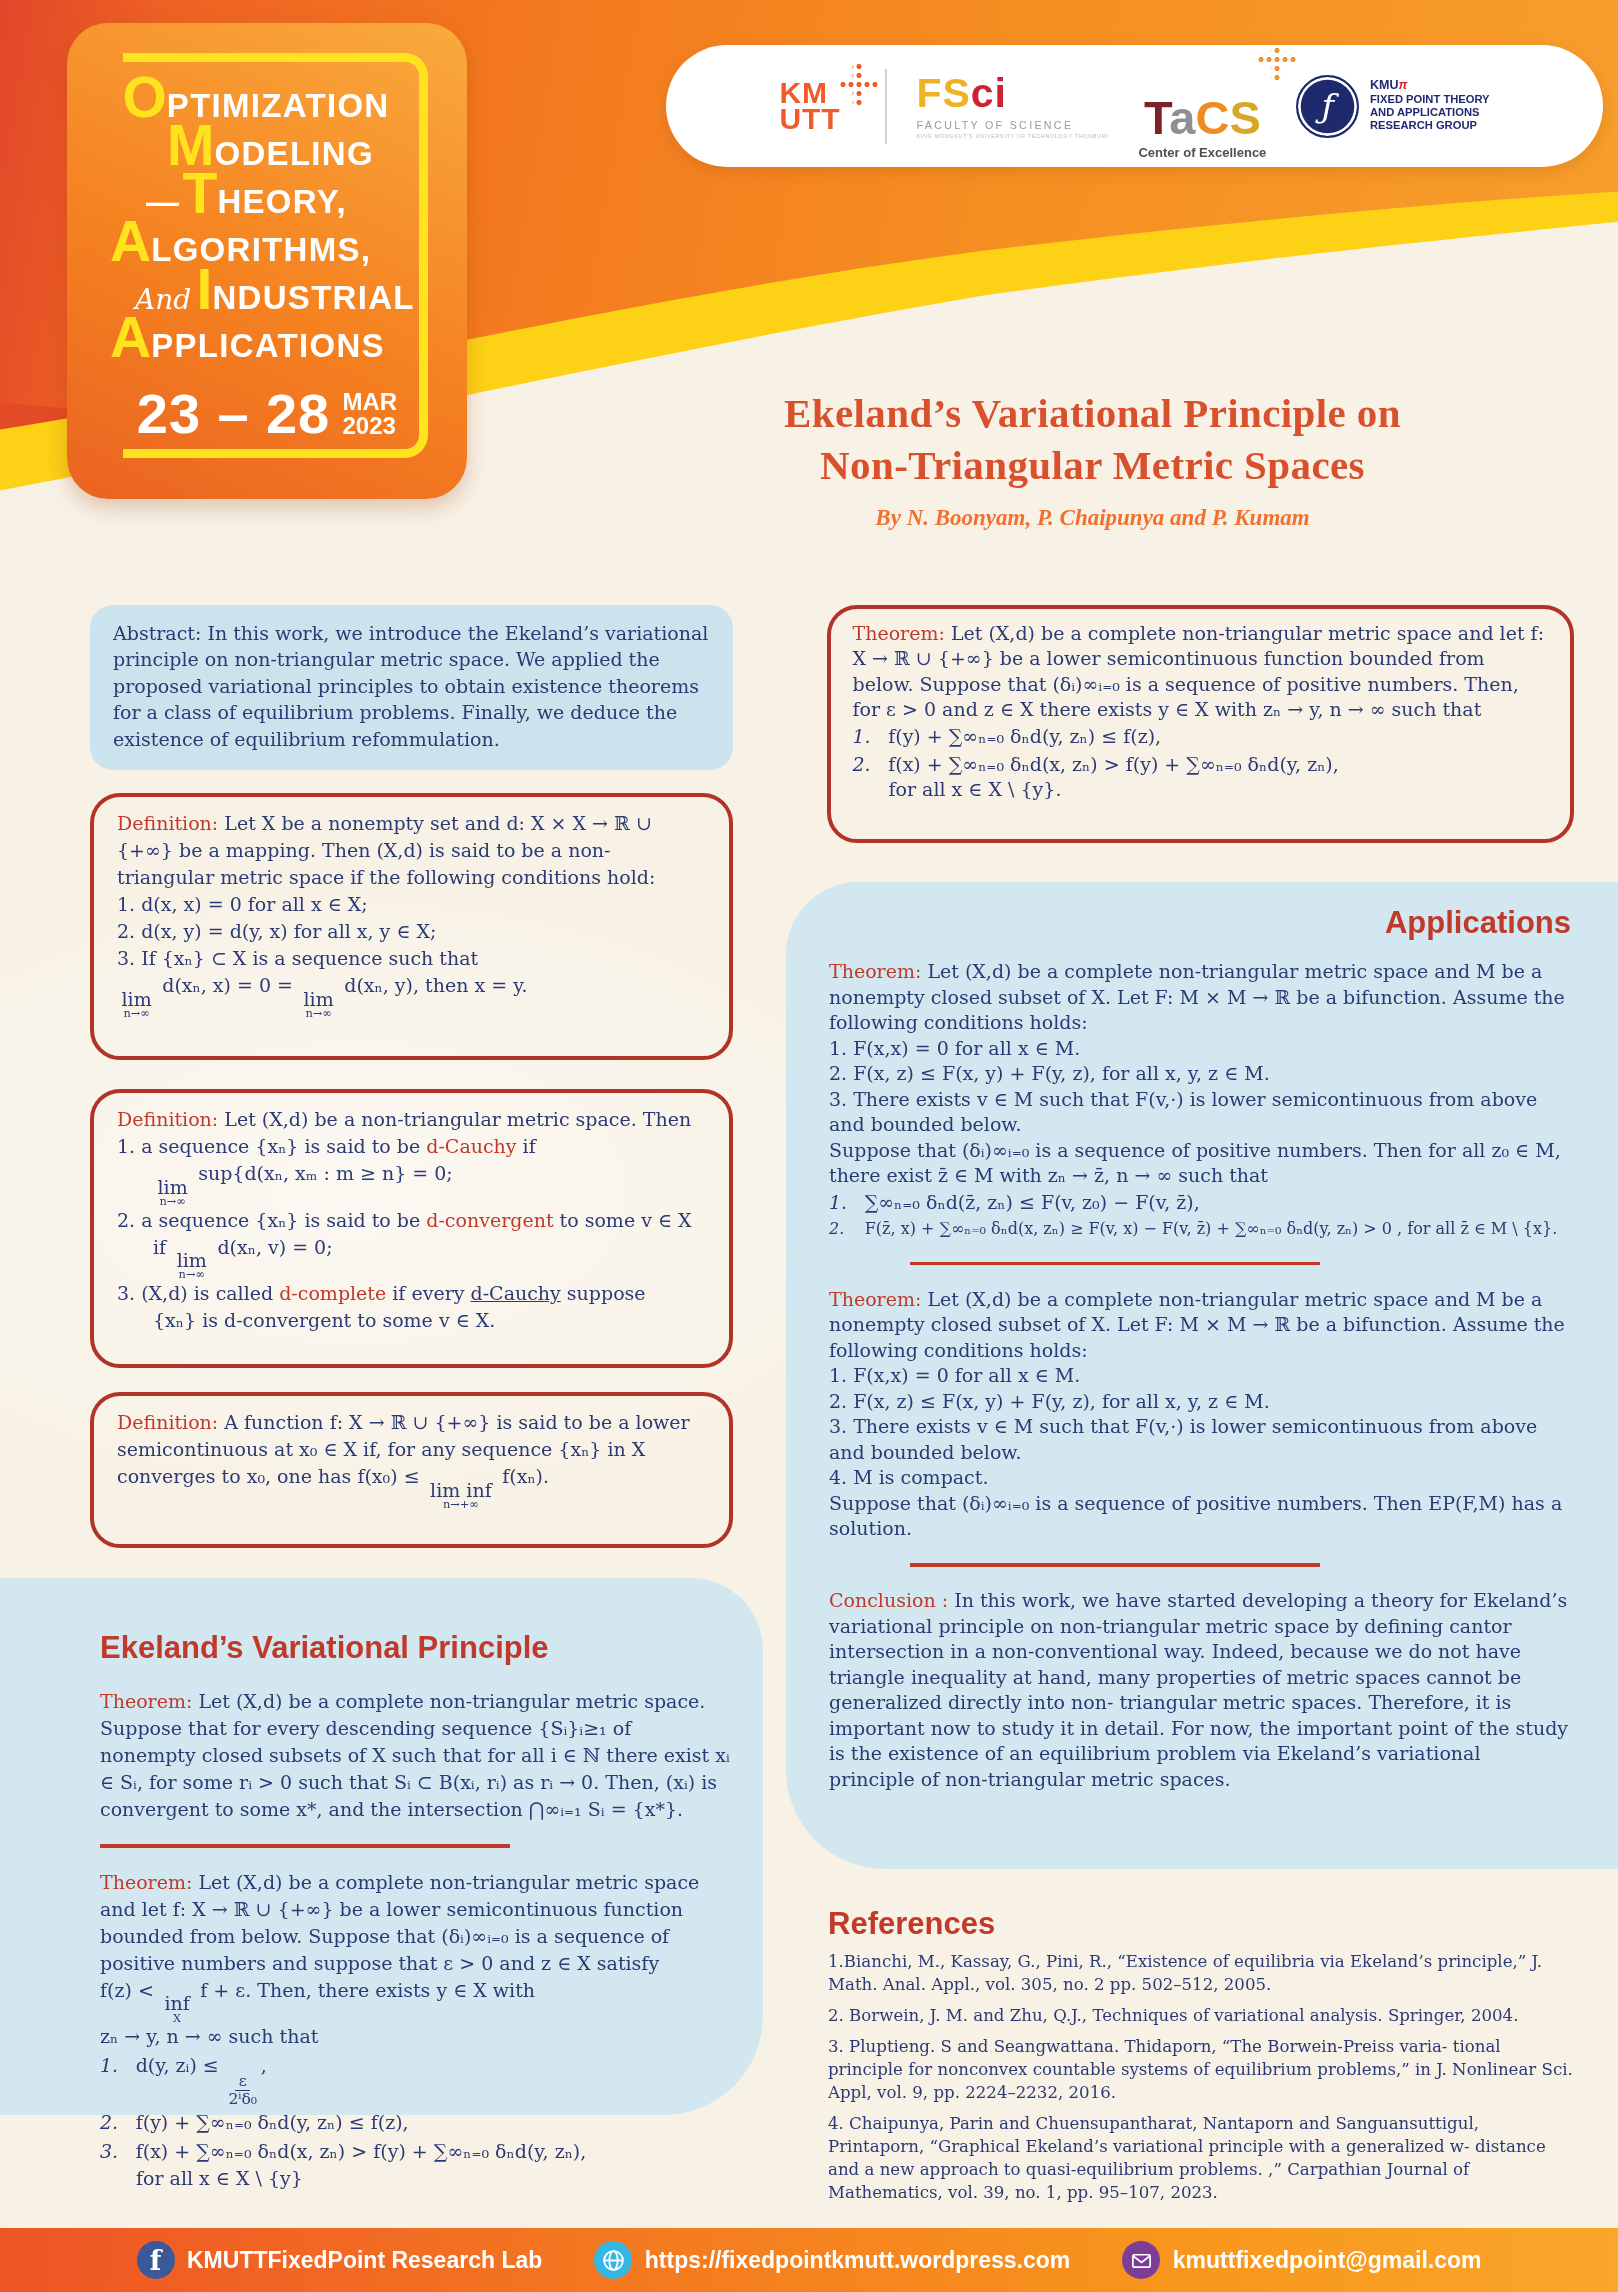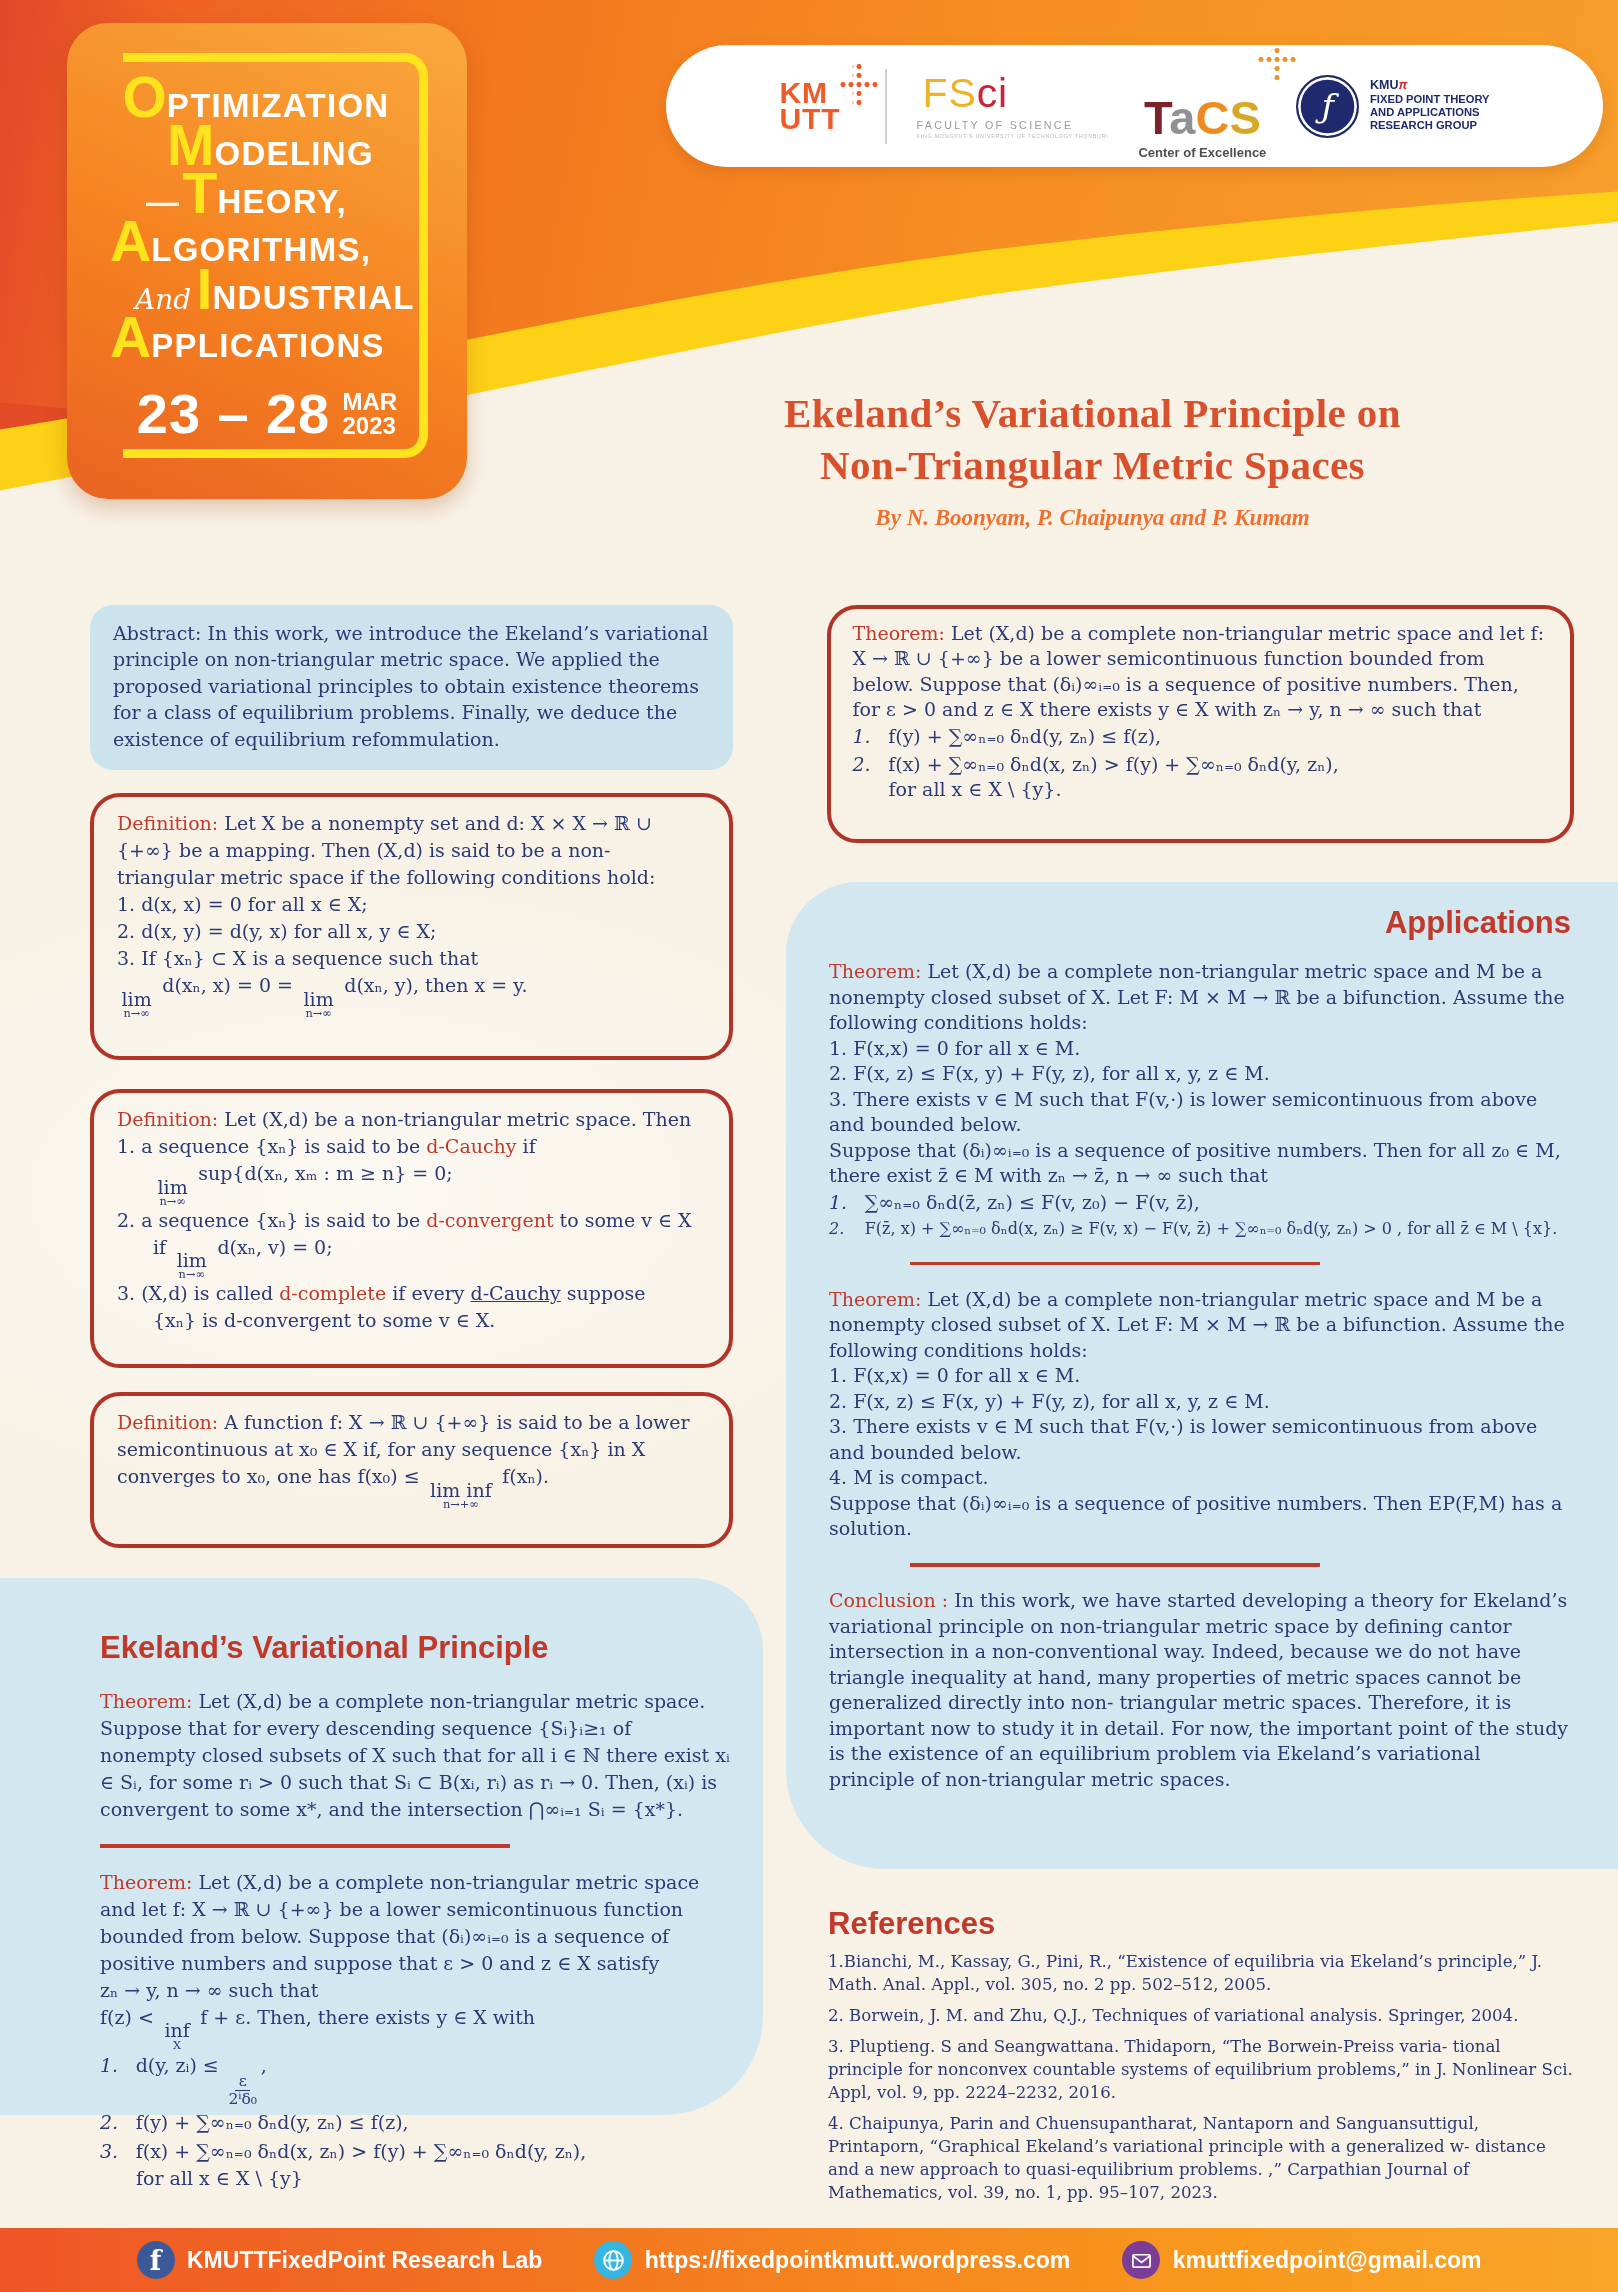--- a/index.html
+++ b/index.html
@@ -32,21 +32,21 @@
   .logo-pill{position:absolute;left:666px;top:45px;width:937px;height:122px;background:#ffffff;border-radius:63px;
      display:flex;align-items:center;justify-content:center;gap:30px;z-index:4;box-shadow:0 5.4px 14.3px rgba(150,60,0,0.18);}
   .kmutt-logo{position:relative;padding-right:14.3px;}
   .kmutt-txt{font-size:30px;font-weight:bold;color:#f05a28;line-height:26px;letter-spacing:0.9px;}
   .dotplus{position:absolute;right:-23px;top:-18px;width:39px;height:45px;
      background-image:radial-gradient(circle,#f05a28 2.3px,transparent 2.8px);background-size:8px 9px;
      clip-path:polygon(36% 0,64% 0,64% 36%,100% 36%,100% 64%,64% 64%,64% 100%,36% 100%,36% 64%,0 64%,0 36%,36% 36%);}
   .dotplus.orange{background-image:radial-gradient(circle,#f0932b 2.3px,transparent 2.8px);}
   .pill-divider{width:1.8px;height:75px;background:#cfcfcf;}
   .fsci-logo{display:flex;flex-direction:column;align-items:flex-start;line-height:1;}
-  .fsci-name{font-size:41px;font-weight:normal;letter-spacing:0.9px;margin-left:6px;}
+  .fsci-name{font-size:41px;font-weight:bold;letter-spacing:0.9px;}
   .fsci-gold{color:#efb224;}
   .fsci-red{color:#cc2233;}
   .fsci-cap{font-size:10.7px;color:#9a9a9a;letter-spacing:2.3px;margin-top:6.3px;}
   .fsci-sub{font-size:5.4px;color:#b9b9b9;letter-spacing:0.7px;margin-top:3.6px;}
   .tacs-logo{position:relative;display:flex;flex-direction:column;align-items:center;line-height:1;}
   .tacs-name{font-size:47px;font-weight:bold;letter-spacing:0px;margin-top:41px;}
   .tacs-t{color:#7b2328;}
   .tacs-a{color:#8e9093;}
   .tacs-c{color:#ee8b22;}
   .tacs-s{color:#d9a728;}
@@ -269,29 +269,29 @@
   </div>
 
   <div class="blue-panel-left">
     <h2 class="section-h">Ekeland’s Variational Principle</h2>
     <div class="thm serif">
       <p><span class="lbl">Theorem:</span> <span>Let (X,d) be a complete non-triangular metric space. Suppose that for every descending sequence {Sᵢ}ᵢ≥₁ of nonempty closed subsets of X such that for all i ∈ ℕ there exist xᵢ ∈ Sᵢ, for some rᵢ &gt; 0 such that Sᵢ ⊂ B(xᵢ, rᵢ) as rᵢ → 0. Then, (xᵢ) is convergent to some x*, and the intersection ⋂∞ᵢ₌₁ Sᵢ = {x*}.</span></p>
     </div>
     <div class="divider"></div>
     <div class="thm serif" style="margin-top:0;">
       <p><span class="lbl">Theorem:</span> <span>Let (X,d) be a complete non-triangular metric space and let f: X → ℝ ∪ {+∞} be a lower semicontinuous function bounded from below. Suppose that (δᵢ)∞ᵢ₌₀ is a sequence of positive numbers and suppose that ε &gt; 0 and z ∈ X satisfy</span></p>
-      <p>zₙ → y, n → ∞ such that</p>
       <p>
         <span>f(z) &lt;</span>
         <span class="stack">
             <span>inf</span>
             <span class="sub">X</span>
           </span>
         <span>f + ε. Then, there exists y ∈ X with</span>
       </p>
+      <p>zₙ → y, n → ∞ such that</p>
       <div class="item">
         <span class="inum">1.</span>
         <span>
           <span>d(y, zᵢ) ≤</span>
           <span class="frac">
               <span class="num">ε</span>
               <span class="den">2ⁱδ₀</span>
             </span><span>,</span>
         </span>
       </div>

